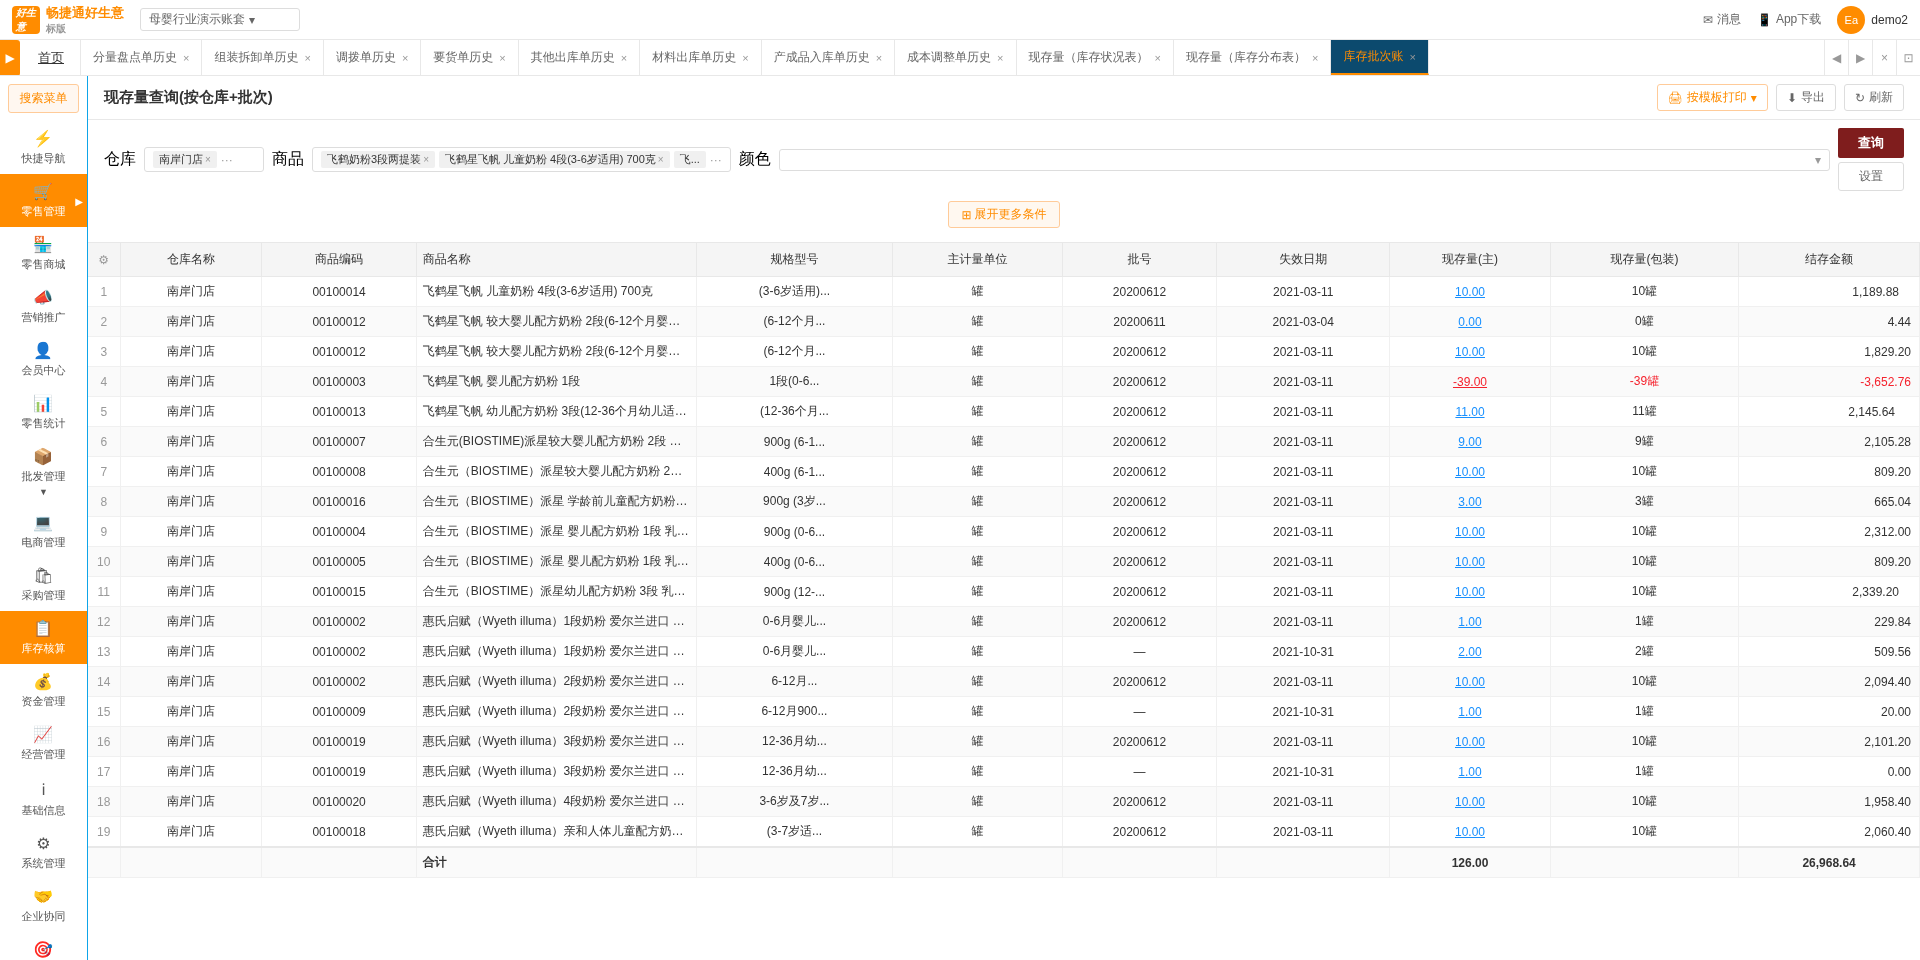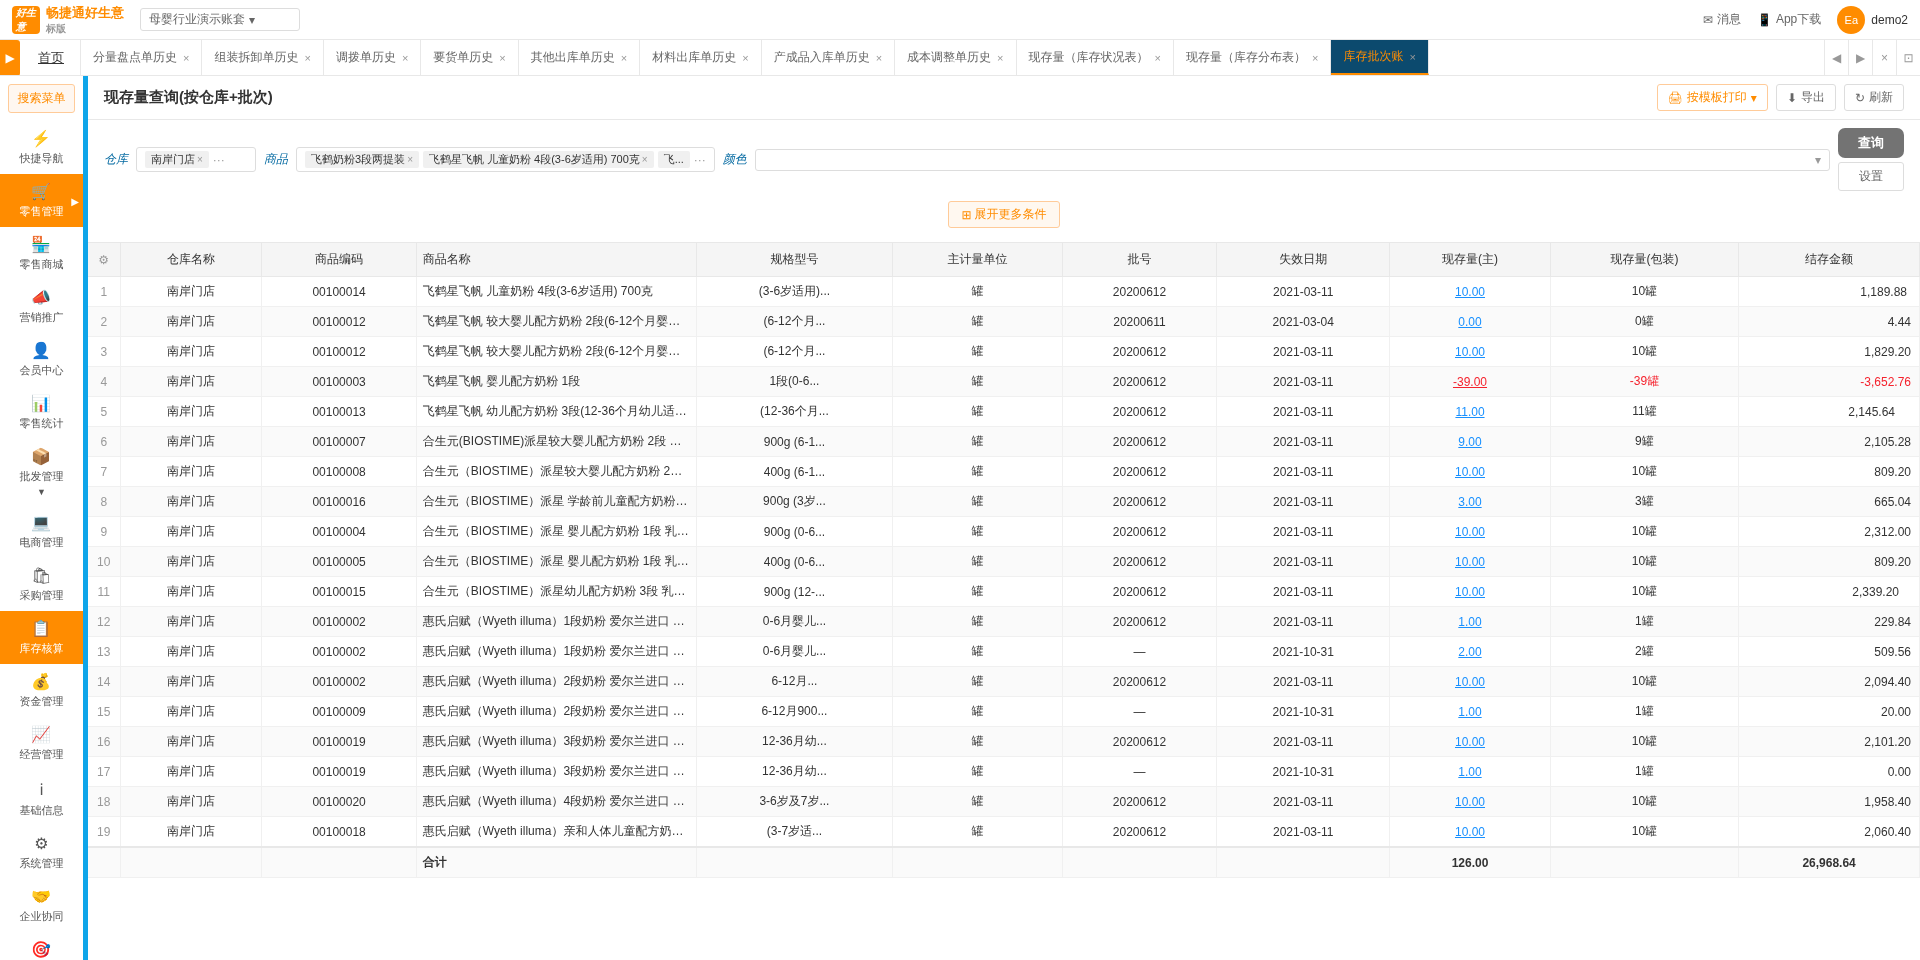--- a/index.html
+++ b/index.html
@@ -20,46 +20,46 @@
     .tab-item { padding: 0 12px; height: 100%; display: flex; align-items: center; color: #666; font-size: 12px; cursor: pointer; border-right: 1px solid #e8e8e8; white-space: nowrap; gap: 4px; }
     .tab-item.active { color: #ff8c00; border-bottom: 2px solid #ff8c00; background: #0c4a6e; }
     .tab-item .close-x { color: #999; font-size: 11px; margin-left: 2px; }
     .tab-arrows { display: flex; align-items: center; margin-left: auto; }
     .tab-arrow { width: 24px; height: 36px; display: flex; align-items: center; justify-content: center; cursor: pointer; color: #999; border-left: 1px solid #e8e8e8; }
 
     
     .layout { display: flex; height: calc(960px - 76px); }
 
     
-    .sidebar { width: 88px; background: #fff; border-right: 5px solid #0ea5e9; display: flex; flex-direction: column; }
+    .sidebar { width: 88px; background: #fff; border-right: 1px solid #0ea5e9; display: flex; flex-direction: column; }
     .sidebar-search { padding: 8px; }
     .sidebar-search-btn { width: 100%; background: #fff7f0; border: 1px solid #ffcb99; border-radius: 3px; color: #ff8c00; padding: 5px 0; text-align: center; cursor: pointer; font-size: 12px; }
     .sidebar-item { padding: 8px 4px; display: flex; flex-direction: column; align-items: center; gap: 3px; cursor: pointer; color: #555; font-size: 11px; }
     .sidebar-item .s-icon { font-size: 16px; }
 
     
     .main { flex: 1; display: flex; flex-direction: column; overflow: hidden; }
 
     
     .page-header { background: #fff; padding: 8px 16px; display: flex; align-items: center; justify-content: space-between; border-bottom: 1px solid #e8e8e8; }
     .page-title { font-size: 15px; font-weight: bold; color: #333; }
     .header-actions { display: flex; align-items: center; gap: 8px; }
     .header-btn { display: flex; align-items: center; gap: 4px; padding: 4px 10px; border-radius: 3px; cursor: pointer; font-size: 12px; color: #666; border: 1px solid #ddd; background: #fff; }
     .header-btn.print { color: #ff8c00; border-color: #ffcb99; }
 
     
     .filter-area { background: #fff; padding: 8px 16px; border-bottom: 1px solid #e8e8e8; }
     .filter-row { display: flex; align-items: center; gap: 8px; flex-wrap: wrap; }
-    .filter-label { color: #0369a1; font-size: 12px; white-space: nowrap; font-style: italic; }
+    .filter-label { color: #000000; font-size: 16px; white-space: nowrap; }
     .filter-tag-group { display: flex; align-items: center; gap: 4px; border: 1px solid #ddd; border-radius: 3px; padding: 3px 8px; min-width: 120px; }
     .filter-tag { background: #f0f0f0; border-radius: 2px; padding: 1px 6px; font-size: 11px; display: flex; align-items: center; gap: 2px; }
     .filter-tag .tx { color: #333; }
     .filter-tag .xbtn { color: #999; cursor: pointer; font-size: 10px; }
     .filter-dots { color: #999; cursor: pointer; }
-    .search-btn { background: #737373; color: #fff; border: none; border-radius: 7px; padding: 6px 20px; cursor: pointer; font-size: 13px; font-weight: bold; }
+    .search-btn { background: #7f1d1d; color: #fff; border: none; border-radius: 2px; padding: 6px 20px; cursor: pointer; font-size: 13px; font-weight: bold; }
     .setting-btn { background: #fff; color: #666; border: 1px solid #ddd; border-radius: 3px; padding: 5px 16px; cursor: pointer; font-size: 12px; }
     .filter-actions { display: flex; flex-direction: column; gap: 4px; margin-left: auto; }
 
     
     .table-area { flex: 1; overflow: auto; background: #fff; }
     table { width: 100%; border-collapse: collapse; font-size: 12px; }
     thead tr { background: #f5f5f5; }
     th { padding: 8px 6px; text-align: center; border-bottom: 1px solid #e8e8e8; border-right: 1px solid #e8e8e8; color: #333; font-weight: normal; white-space: nowrap; }
     td { padding: 6px 6px; text-align: center; border-bottom: 1px solid #f0f0f0; border-right: 1px solid #f0f0f0; color: #333; white-space: nowrap; }
     .row-num { color: #999; }
@@ -325,21 +325,21 @@
     <td class="row-num">1</td>
     <td>南岸门店</td>
     <td>00100014</td>
     <td class="td-name" title="飞鹤星飞帆 儿童奶粉 4段(3-6岁适用) 700克">飞鹤星飞帆 儿童奶粉 4段(3-6岁适用) 700克</td>
     <td class="td-spec" title="(3-6岁适用)...">(3-6岁适用)...</td>
     <td>罐</td>
     <td>20200612</td>
     <td>2021-03-11</td>
     <td class="td-link">10.00</td>
     <td class="">10罐</td>
-    <td class="" style="text-align:right;padding-right:12px">1,189.88</td>
+    <td class="" style="text-align:right;padding-right:20px">1,189.88</td>
   </tr>
             <tr style="background: rgb(250, 250, 250);">
     <td class="row-num">2</td>
     <td>南岸门店</td>
     <td>00100012</td>
     <td class="td-name" title="飞鹤星飞帆 较大婴儿配方奶粉 2段(6-12个月婴幼儿适用) ...">飞鹤星飞帆 较大婴儿配方奶粉 2段(6-12个月婴幼儿适用) ...</td>
     <td class="td-spec" title="(6-12个月...">(6-12个月...</td>
     <td>罐</td>
     <td>20200611</td>
     <td>2021-03-04</td>

